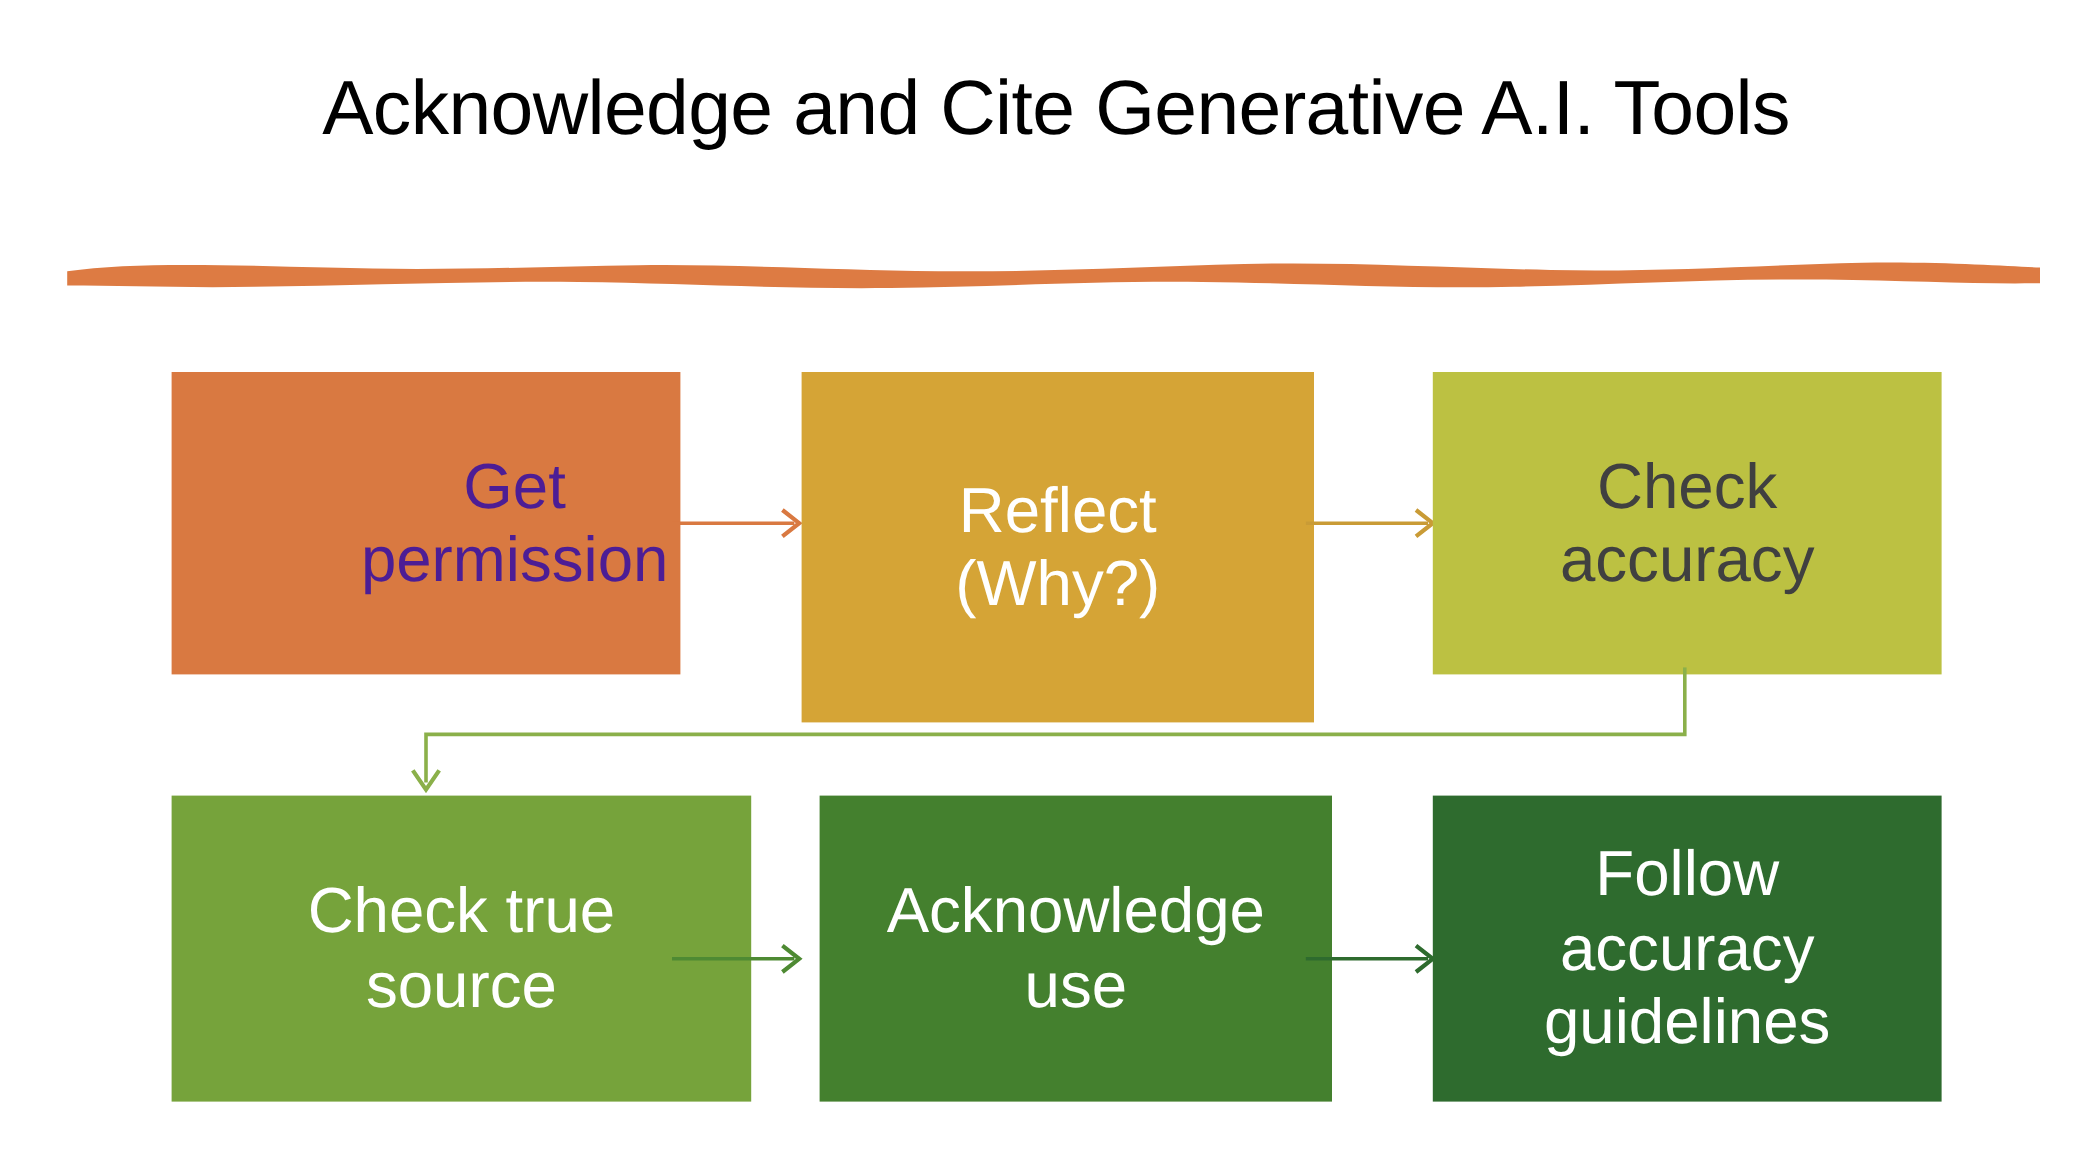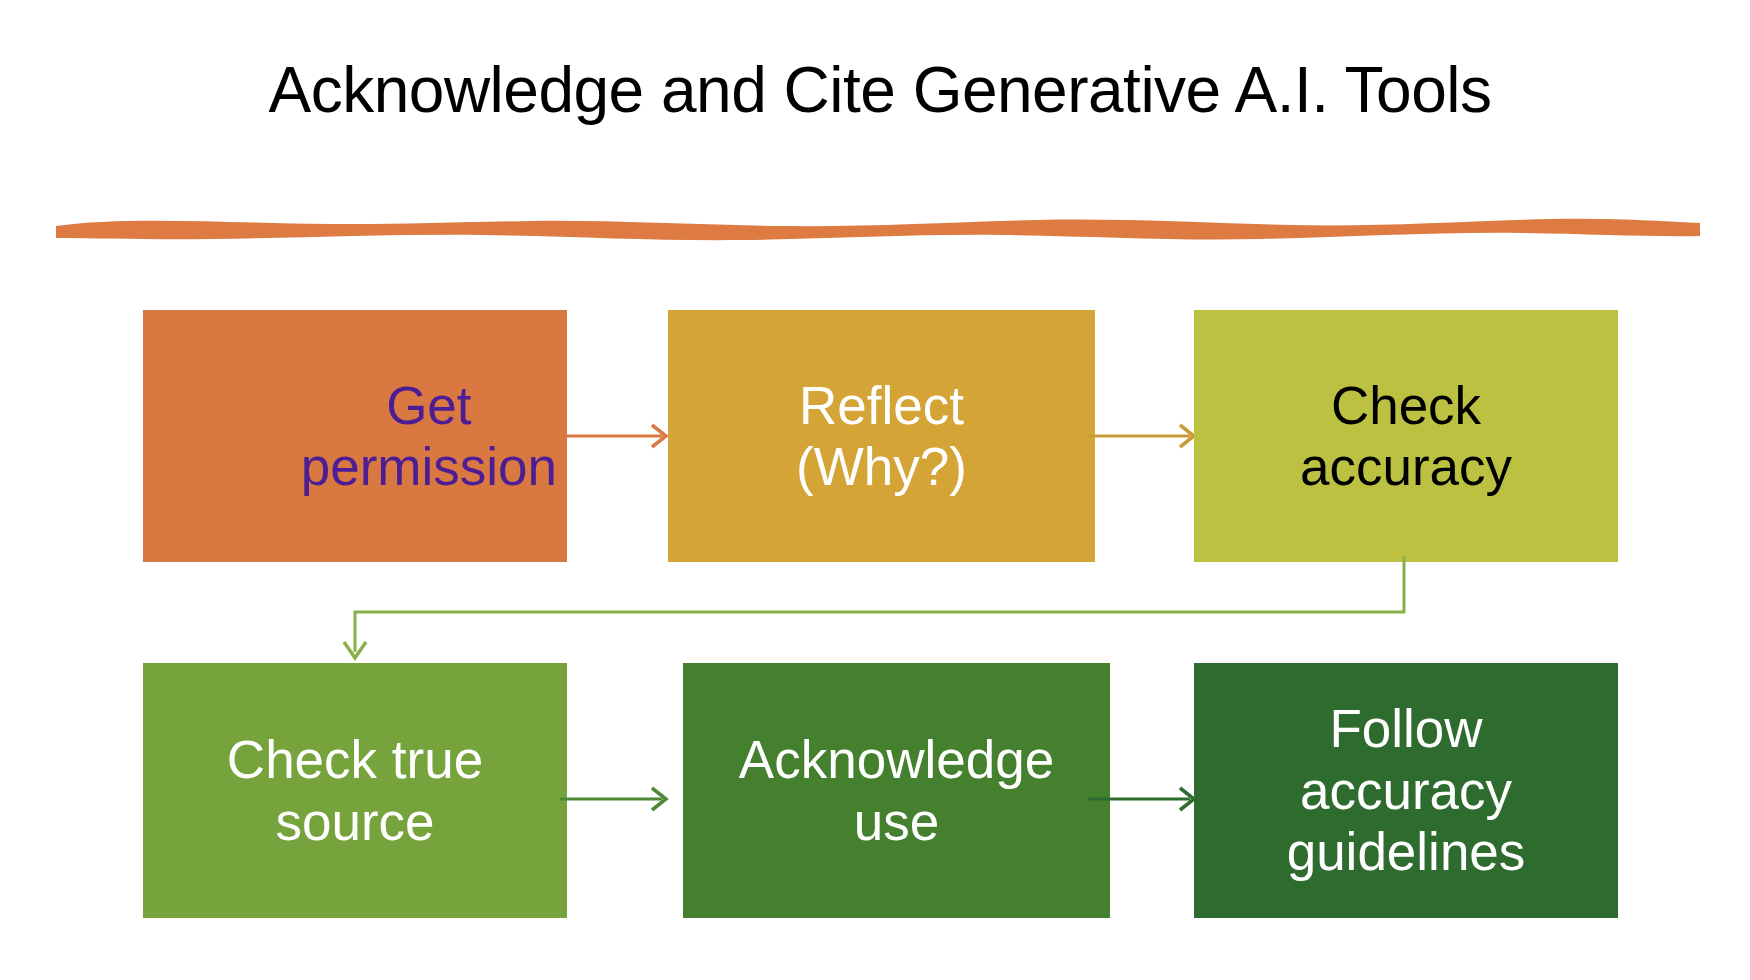--- a/index.html
+++ b/index.html
@@ -60,28 +60,28 @@
     font-weight: 400;
     padding: 0 10px;
     box-sizing: border-box;
   }
 
   
   #box-get-permission {
     left: 143px;  top: 310px;  width: 424px;  height: 252px;
   }
   #box-reflect-why {
-    left: 668px;  top: 310px;  width: 427px;  height: 252px;
+    left: 668px;  top: 310px;  width: 427px;  height: 292px;
   }
   #box-check-accuracy {
     left: 1194px; top: 310px;  width: 424px;  height: 252px;
   }
   
   #box-check-true-source {
-    left: 143px;  top: 663px;  width: 424px;  height: 255px;
+    left: 143px;  top: 663px;  width: 483px;  height: 255px;
   }
   #box-acknowledge-use {
     left: 668px;  top: 663px;  width: 427px;  height: 255px; margin-left: 15px;
   }
   #box-follow-citation-guidelines {
     left: 1194px; top: 663px;  width: 424px;  height: 255px;
   }
 
   
   .connector {
@@ -135,21 +135,21 @@
   <div class="flow-box" id="box-reflect-why" style="background-color: rgb(213, 164, 54); color: rgb(255, 255, 255);">
     <span style="white-space:pre-line;">Reflect
 (Why?)</span>
   </div>
 
   <svg class="connector" id="arrow-2" viewBox="0 0 118 42">
     <line x1="0" y1="21" x2="102" y2="21" stroke="#C99B36" stroke-width="3"></line>
     <polyline points="92,10 106,21 92,32" fill="none" stroke="#C99B36" stroke-width="3.5"></polyline>
   </svg>
 
-  <div class="flow-box" id="box-check-accuracy" style="background-color: rgb(188, 193, 66); color: #000000;">
+  <div class="flow-box" id="box-check-accuracy" style="background-color: rgb(188, 193, 66); color: #404040;">
     <span style="white-space:pre-line;">Check
 accuracy</span>
   </div>
 
   <svg id="elbow-connector" class="connector" viewBox="0 0 1090 118">
     <polyline points="1074,0 1074,56 25,56 25,96" fill="none" stroke="#8BB04A" stroke-width="3"></polyline>
     <polyline points="14,86 25,102 36,86" fill="none" stroke="#8BB04A" stroke-width="3.5"></polyline>
   </svg>
 
   <div class="flow-box" id="box-check-true-source" style="background-color: rgb(118, 163, 59); color: rgb(255, 255, 255);">

